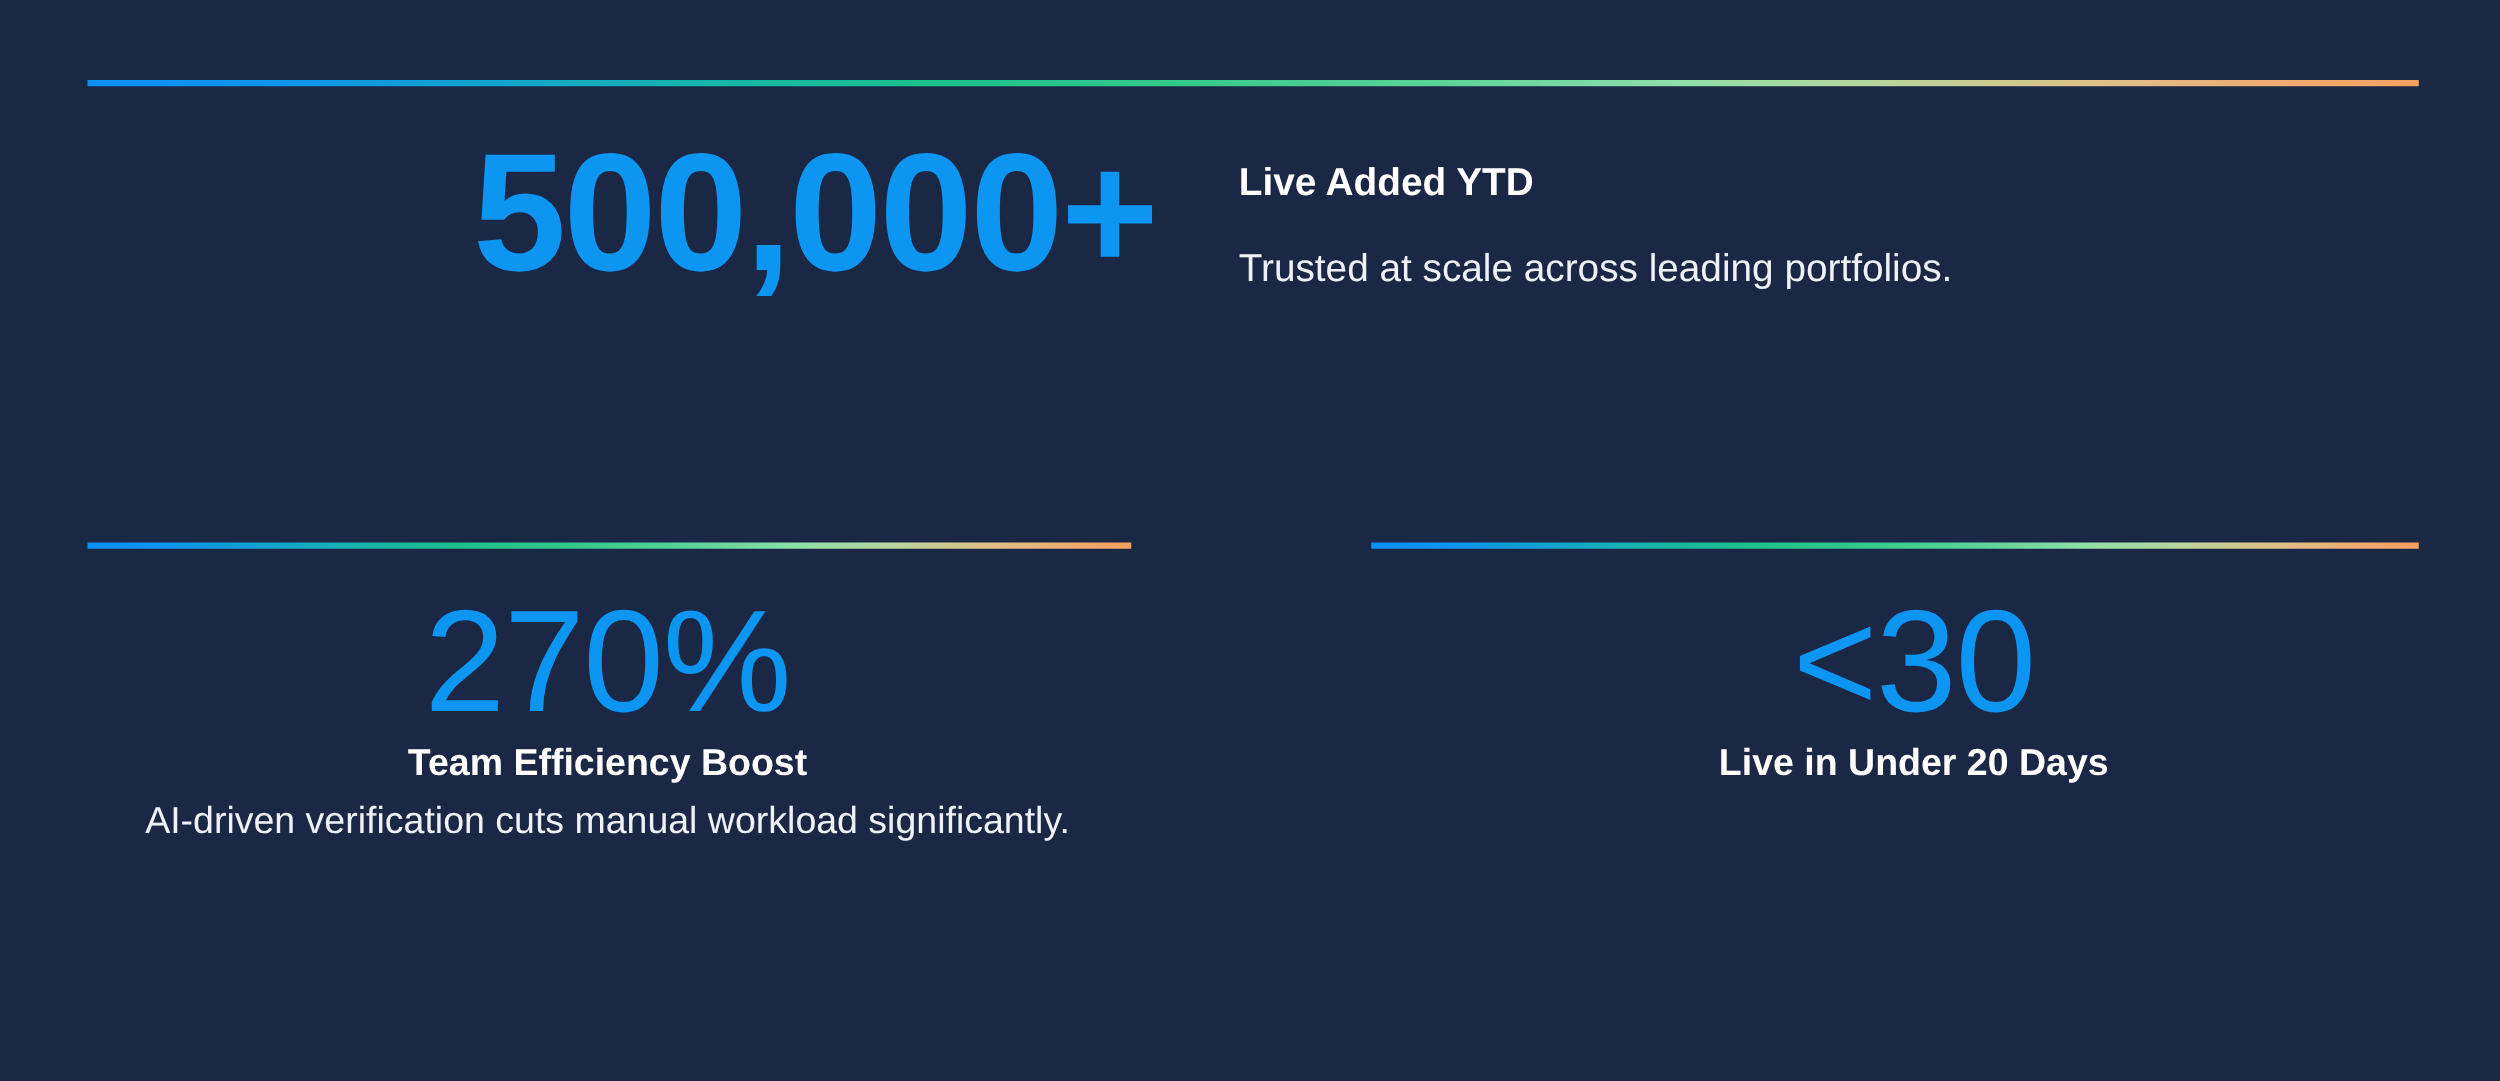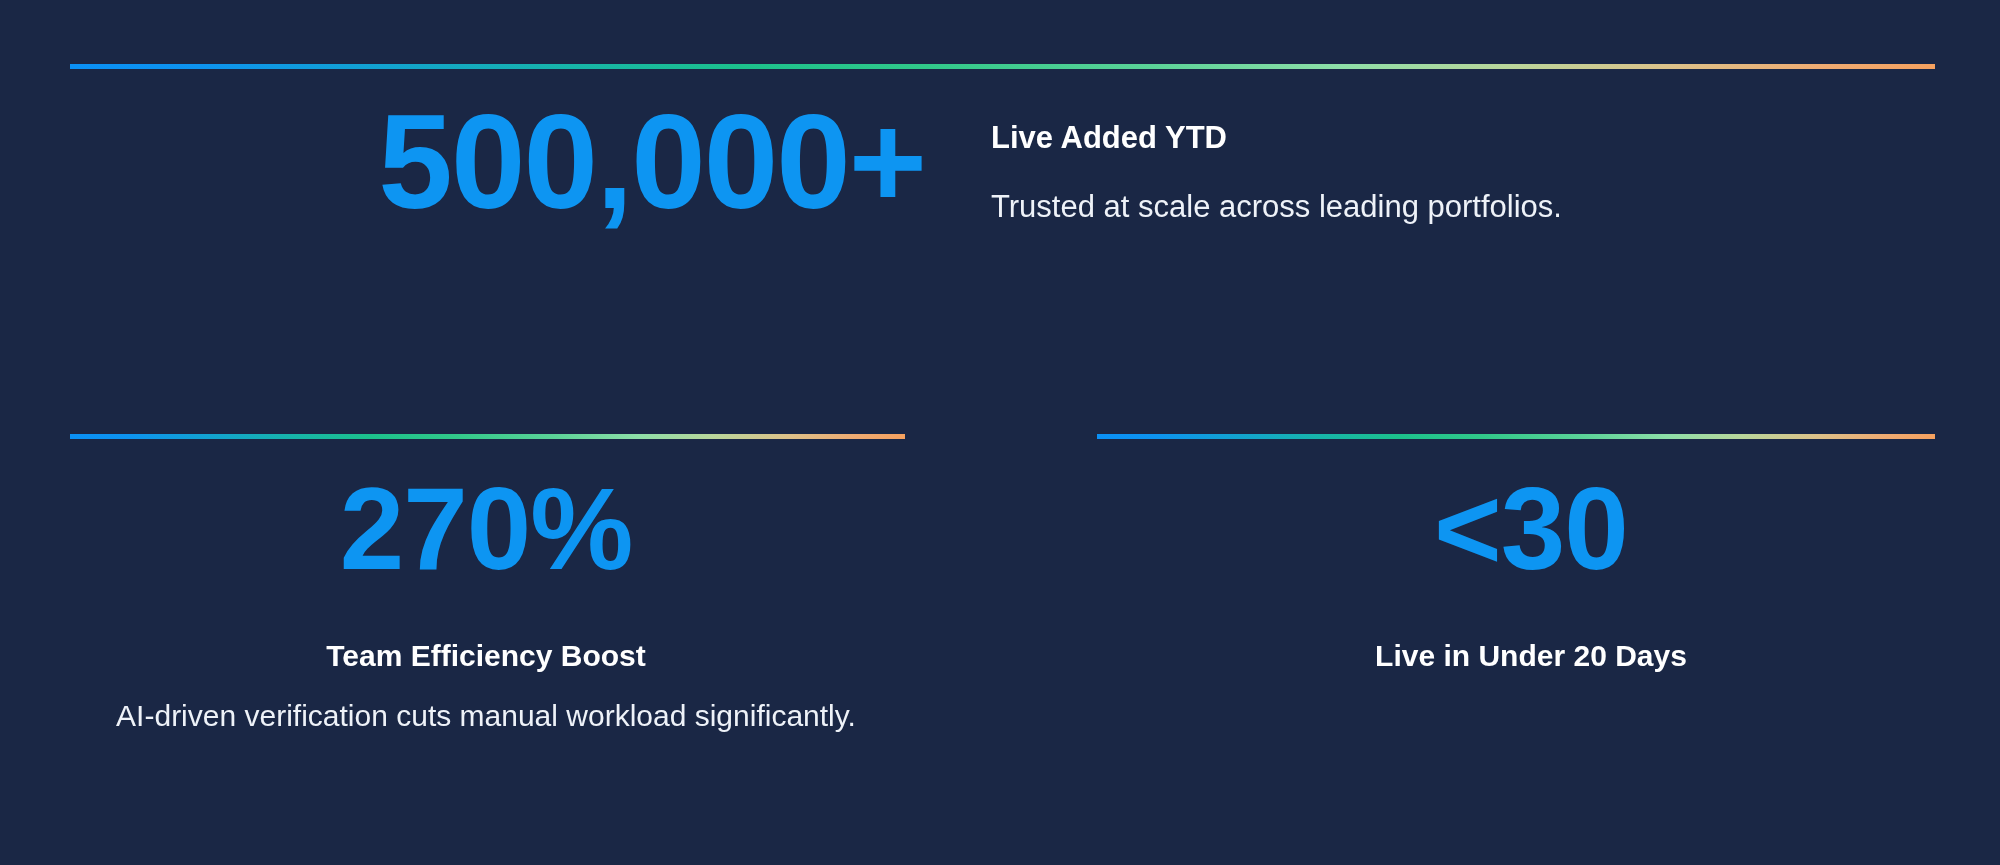--- a/index.html
+++ b/index.html
@@ -49,21 +49,21 @@
   .divider-right  { left: 1097px; top: 434px; width: 838px; }
 
   
   .stat-hero {
     position: absolute;
     left: 0;
     top: 96px;
     width: 1984px;
     height: 150px;
     display: flex;
-    align-items: flex-start;
+    align-items: center;
     justify-content: flex-start;
   }
   .stat-hero-number {
     width: 925px;
     text-align: right;
     color: #0d95f2;
     font-size: 134px;
     font-weight: 700;
     line-height: 132px;
     letter-spacing: -2px;
@@ -95,35 +95,34 @@
     top: 468px;
     width: 838px;
     text-align: center;
   }
   .stat-card-left  { left: 67px; }
   .stat-card-right { left: 1112px; }
 
   .stat-card-number {
     color: #0d95f2;
     font-size: 116px;
-    font-weight: 700;
+    font-weight: 400;
     line-height: 122px;
     letter-spacing: -1px;
     white-space: nowrap;
   }
   .stat-card-title {
-    margin-top: 45px;
     color: #ffffff;
     font-size: 30px;
     font-weight: 700;
     line-height: 42px;
     white-space: nowrap;
   }
   .stat-card-desc {
-    margin-top: 16px;
+    margin-top: 2px;
     color: #eef2f8;
     font-size: 30px;
     font-weight: 400;
     line-height: 46px;
   }
 </style>
 </head>
 <body>
 
 <div class="stats-panel">

